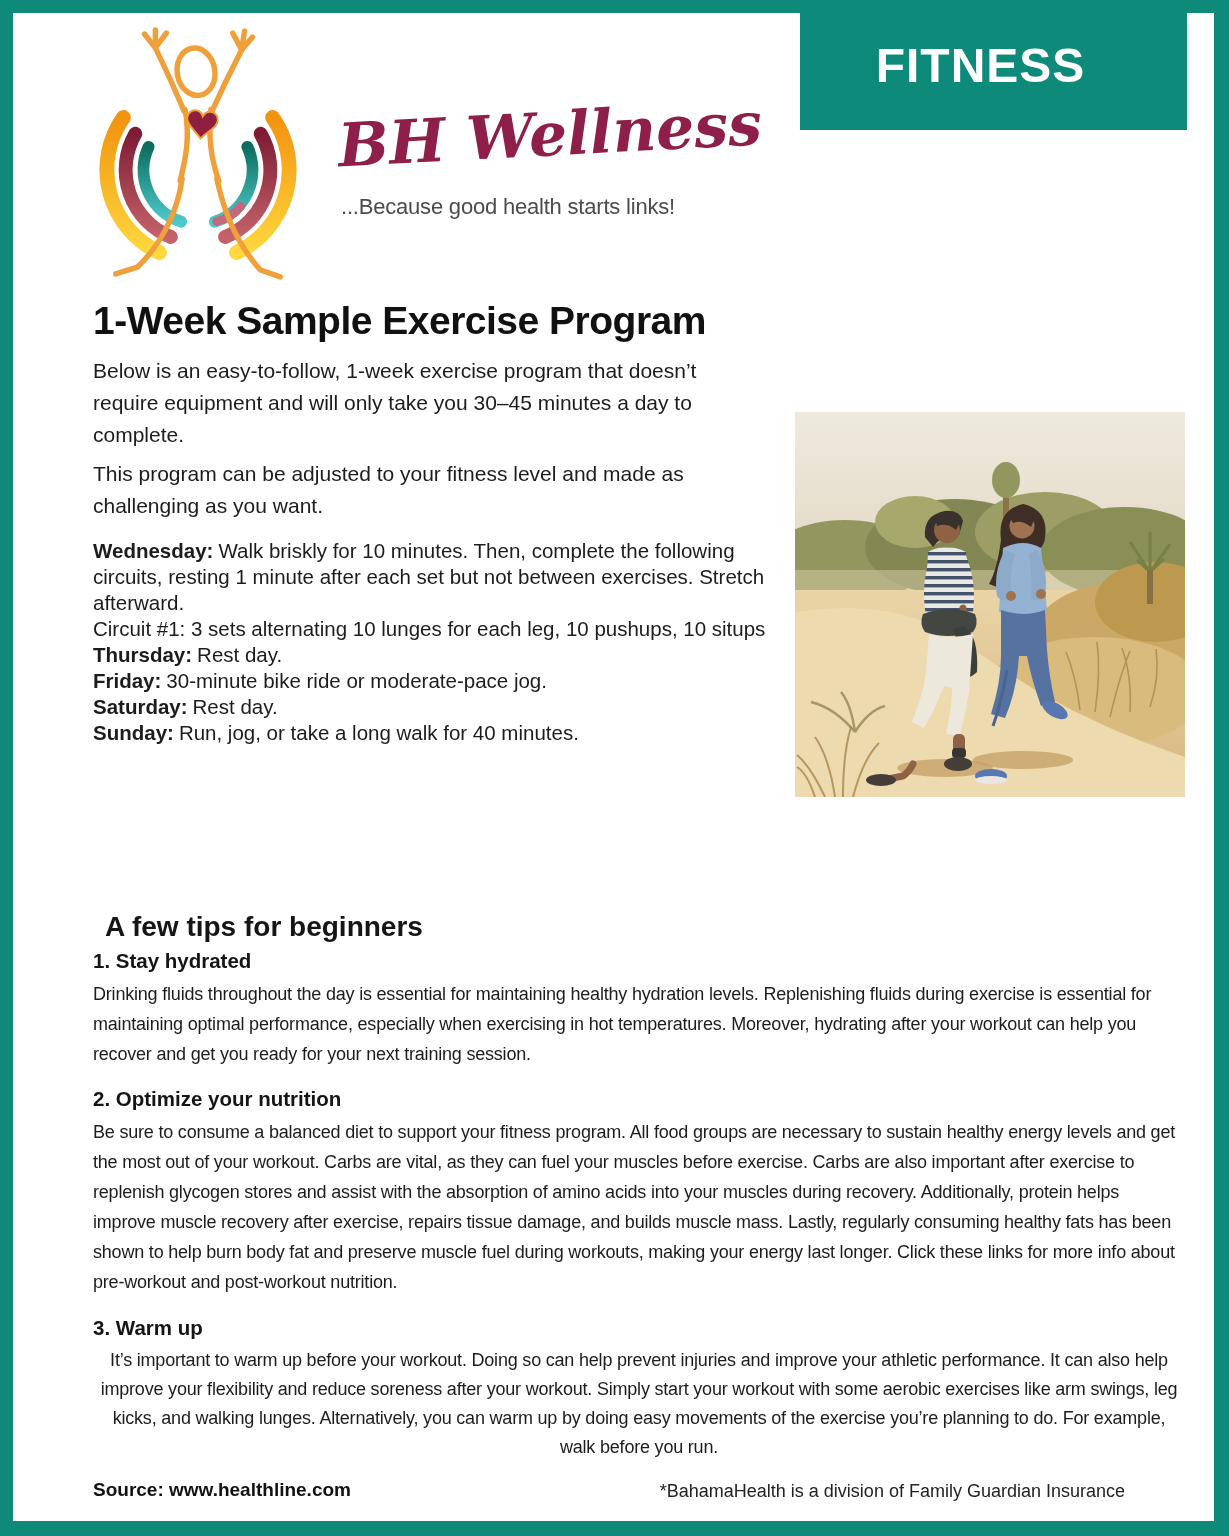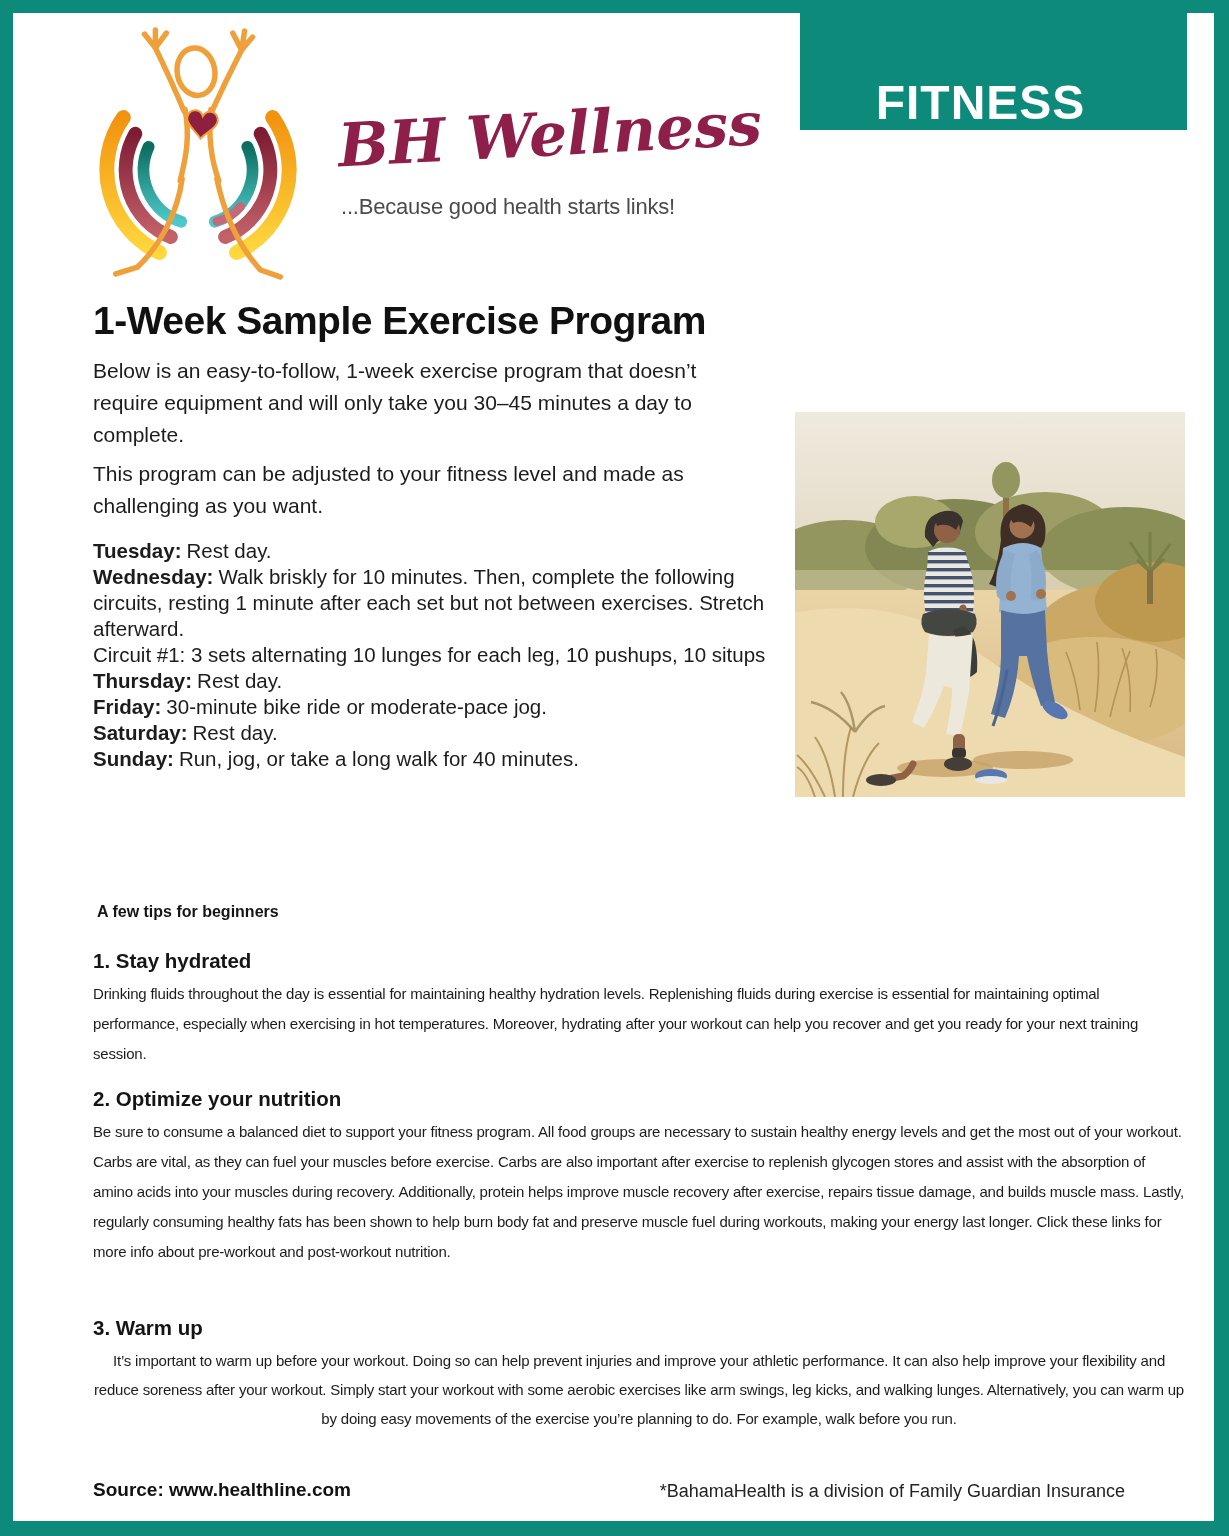--- a/index.html
+++ b/index.html
@@ -9,21 +9,21 @@
     font-family:"Liberation Sans", sans-serif;
     color:#1a1a1a;
   }
   .page{
     position:absolute;left:13px;top:13px;width:1201px;height:1508px;
     background:#ffffff;
   }
   
   .banner{
     position:absolute;left:800px;top:0;width:387px;height:130px;
-    background:#0d8a7a;display:flex;align-items:flex-end;justify-content:center;
+    background:#0d8a7a;display:flex;align-items:center;justify-content:center;
   }
   .banner-text{
     color:#ffffff;font-weight:bold;font-size:48px;letter-spacing:1px;
     padding-right:26px;
   }
   
   .logo-mark{position:absolute;left:84px;top:26px;width:228px;height:256px;}
   .brand{
     position:absolute;left:338px;top:100px;width:400px;
     font-family:"DejaVu Serif", serif;font-style:italic;font-weight:bold;
@@ -47,26 +47,26 @@
   
   .schedule{position:absolute;left:93px;top:538px;width:702px;
     font-size:20.5px;line-height:26px;color:#1c1c1c;}
   .schedule p{margin:0;}
   .schedule strong:not(:empty){margin-right:5px;}
   
   .photo{position:absolute;left:795px;top:412px;width:390px;height:385px;overflow:hidden;}
   .photo svg{display:block;}
   
   .tips-head{
-    position:absolute;left:93px;top:899px;margin:4px;
-    font-size:16px;font-weight:bold;color:#151515;
+    position:absolute;left:93px;top:899px;margin:12px;
+    font-size:28px;font-weight:bold;color:#151515;
   }
   .tip-h{position:absolute;left:93px;margin:0;font-size:20.5px;font-weight:bold;color:#151515;}
   .tip-b{position:absolute;left:93px;width:1092px;margin:0;
-    font-size:15px;line-height:30px;letter-spacing:-0.2px;color:#1c1c1c;}
+    font-size:18px;line-height:30px;letter-spacing:-0.2px;color:#1c1c1c;}
   .tip1-h{top:949px;} .tip1-b{top:979px;}
   .tip2-h{top:1087px;} .tip2-b{top:1117px;}
   .tip3-h{top:1316px;} .tip3-b{top:1346px;line-height:29px;text-align:center;}
   
   .footer-source{
     position:absolute;left:93px;top:1479px;
     font-size:19px;font-weight:bold;color:#111;
   }
   .footer-note{
     position:absolute;right:104px;top:1481px;
@@ -127,21 +127,20 @@
     </svg>
   </div>
   <div class="brand">BH Wellness</div>
   <div class="tagline">...Because good health starts links!</div>
 
   <h1 class="title">1-Week Sample Exercise Program</h1>
   <p class="intro p1">Below is an easy-to-follow, 1-week exercise program that doesn’t require equipment and will only take you 30–45 minutes a day to complete.</p>
   <p class="intro p2">This program can be adjusted to your fitness level and made as challenging as you want.</p>
 
   <div class="schedule">
-    <p><strong>Tuesday:</strong><span>Rest day.</span></p>
     <p><strong>Wednesday:</strong><span>Walk briskly for 10 minutes. Then, complete the following circuits, resting 1 minute after each set but not between exercises. Stretch afterward.</span></p>
     <p><strong></strong><span>Circuit #1: 3 sets alternating 10 lunges for each leg, 10 pushups, 10 situps</span></p>
     <p><strong>Thursday:</strong><span>Rest day.</span></p>
     <p><strong>Friday:</strong><span>30-minute bike ride or moderate-pace jog.</span></p>
     <p><strong>Saturday:</strong><span>Rest day.</span></p>
     <p><strong>Sunday:</strong><span>Run, jog, or take a long walk for 40 minutes.</span></p>
   </div>
 
   <div class="photo">
     <svg width="390" height="385" viewBox="0 0 390 385">

